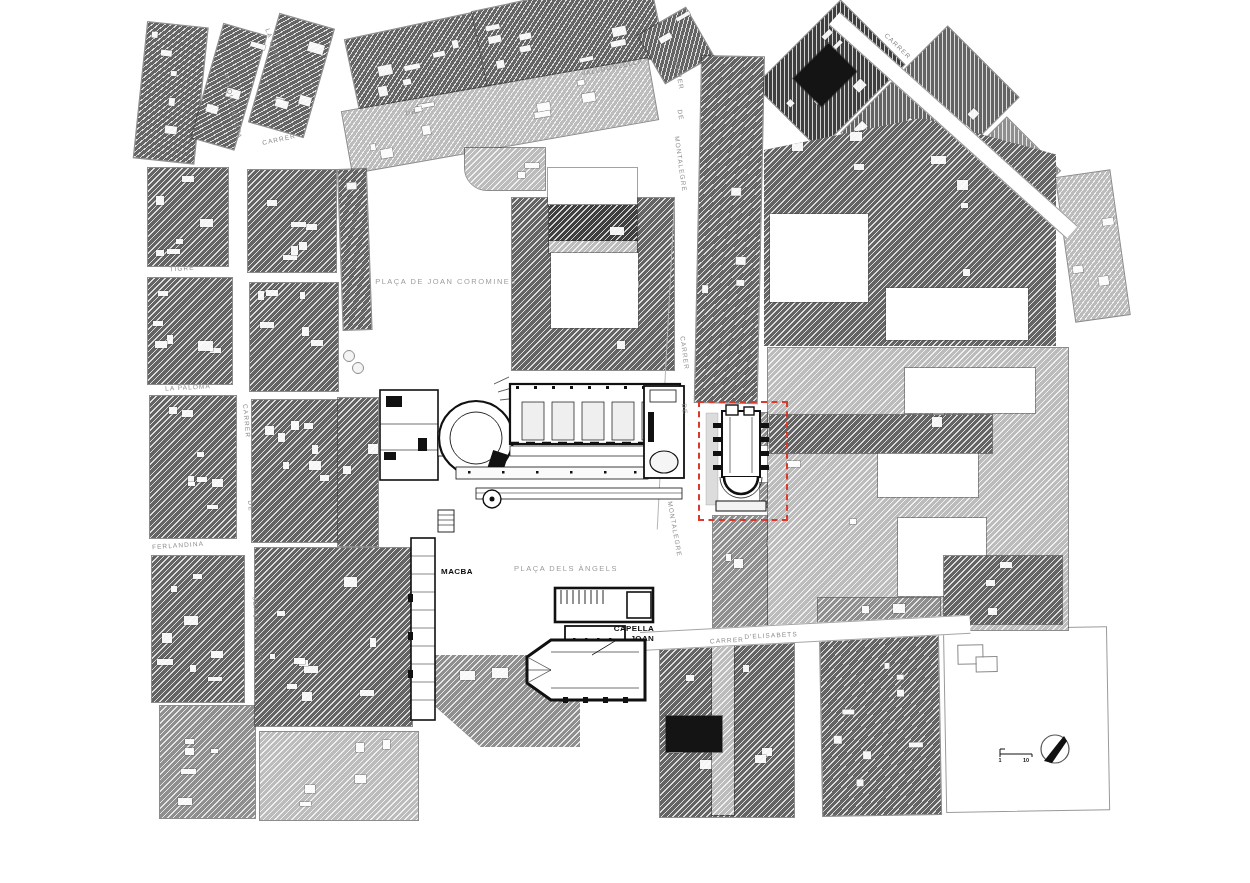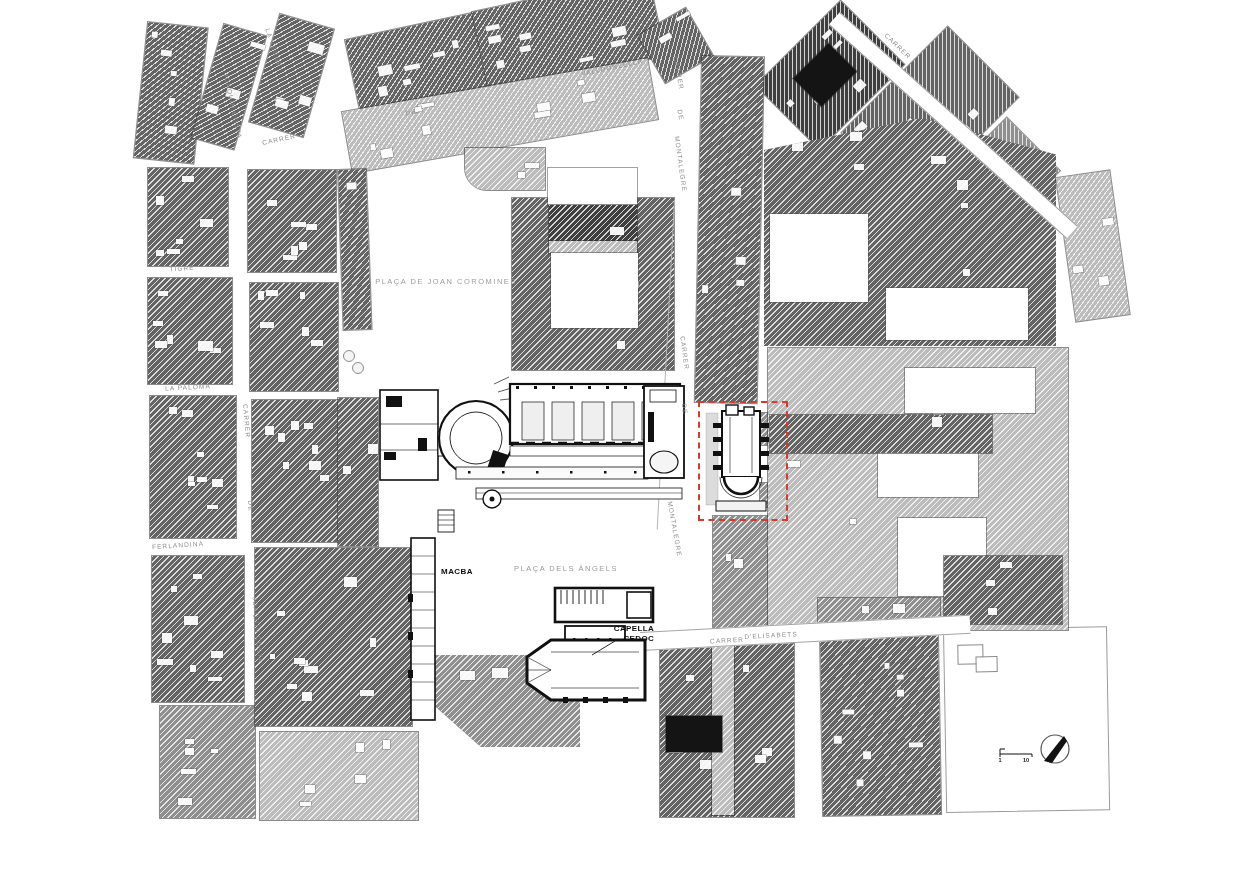--- a/index.html
+++ b/index.html
@@ -476,16 +476,16 @@
       <div class="lbl street" style="left: 685px; top: 353px; --r: 82deg;">CARRER</div>
       <div class="lbl street" style="left: 685px; top: 409px; --r: 82deg;">DE</div>
       <div class="lbl street" style="left: 675px; top: 529px; --r: 80deg;">MONTALEGRE</div>
       <div class="lbl street" style="left: 898px; top: 46px; --r: 44deg;">CARRER</div>
       <div class="lbl street" style="left: 727px; top: 640px; --r: -3deg;">CARRER</div>
       <div class="lbl street" style="left: 771px; top: 635px; --r: -3deg;">D'ELISABETS</div>
       <div class="lbl place" style="left: 446px; top: 281px; --r: 0deg;">PLAÇA DE JOAN COROMINES</div>
       <div class="lbl place" style="left: 566px; top: 568px; text-align: center; --r: 0deg;">PLAÇA DELS ÀNGELS</div>
       <div class="lbl building" style="left: 457px; top: 572px; --r: 0deg;">MACBA</div>
       <div class="lbl building" style="left: 634px; top: 634px; --r: 0deg;">CAPELLA
-CEDOC</div>
+JOAN</div>
     </div>
 
 </div>
 
 </body></html>

